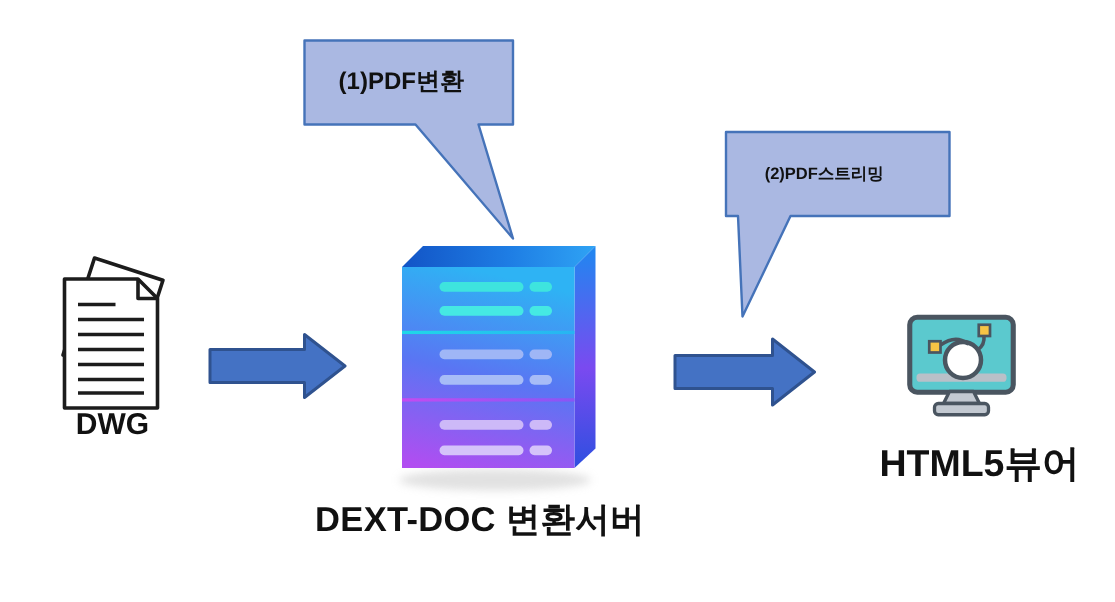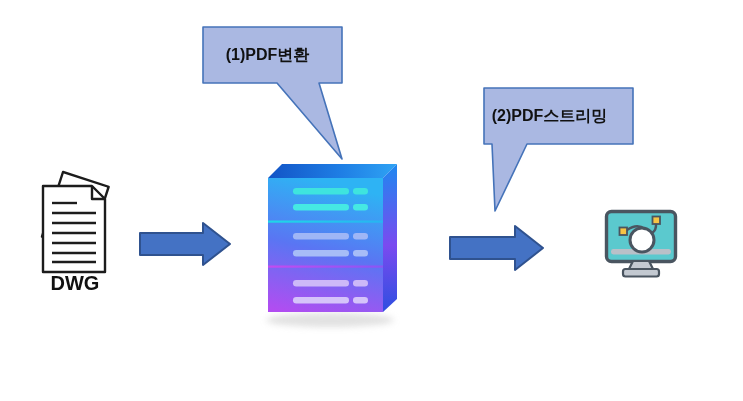--- a/index.html
+++ b/index.html
@@ -16,21 +16,21 @@
     display:flex;align-items:center;justify-content:center;
     text-align:center;
     font-weight:700;color:#111111;
     line-height:1.1;
     white-space:nowrap;
   }
   .lbl-dwg{left:25px;top:269px;width:100px;height:28px;font-size:20px;}
   .lbl-server{left:170px;top:333px;width:300px;height:28px;font-size:23px;letter-spacing:.2px;}
   .lbl-viewer{left:565px;top:295px;width:176px;height:30px;font-size:25px;}
   .lbl-callout1{left:203px;top:27px;width:129px;height:56px;font-size:16px;}
-  .lbl-callout2{left:484px;top:88px;width:131px;height:56px;font-size:16px;}
+  .lbl-callout2{left:484px;top:88px;width:131px;height:56px;font-size:11px;}
 
   .page{fill:#ffffff;stroke:#1c1c1c;stroke-width:2.4;stroke-linejoin:round;}
   .page-line{stroke:#1c1c1c;stroke-width:2.4;stroke-linecap:butt;}
   .arrow{stroke:#2F528F;stroke-width:2;stroke-linejoin:round;}
   .callout{stroke:#4573B9;stroke-width:1.6;stroke-linejoin:round;}
   .mframe{stroke:#4A5560;stroke-width:3.4;stroke-linejoin:round;}
   .mthin{stroke:#4A5560;stroke-width:2.4;fill:none;stroke-linecap:round;}
   .mnode{fill:#F6C445;stroke:#4A5560;stroke-width:1.8;}
   .mgray{fill:#C3C9D1;stroke:#4A5560;stroke-width:2.2;stroke-linejoin:round;}
 </style>
@@ -124,14 +124,16 @@
     </g>
 
     <path class="callout" d="M203 27 H342 V83 H319 L342 159 L277 83 H203 Z" fill="#AAB8E2"></path>
 
     <path class="callout" d="M484 88 H633 V144 H527 L495 211 L492 144 H484 Z" fill="#AAB8E2"></path>
   </svg>
 
   <div class="lbl lbl-callout1">(1)PDF변환</div>
   <div class="lbl lbl-callout2">(2)PDF스트리밍</div>
   <div class="lbl lbl-dwg">DWG</div>
+  <div class="lbl lbl-server">DEXT-DOC 변환서버</div>
+  <div class="lbl lbl-viewer">HTML5뷰어</div>
 
 </div>
 
 </body></html>

